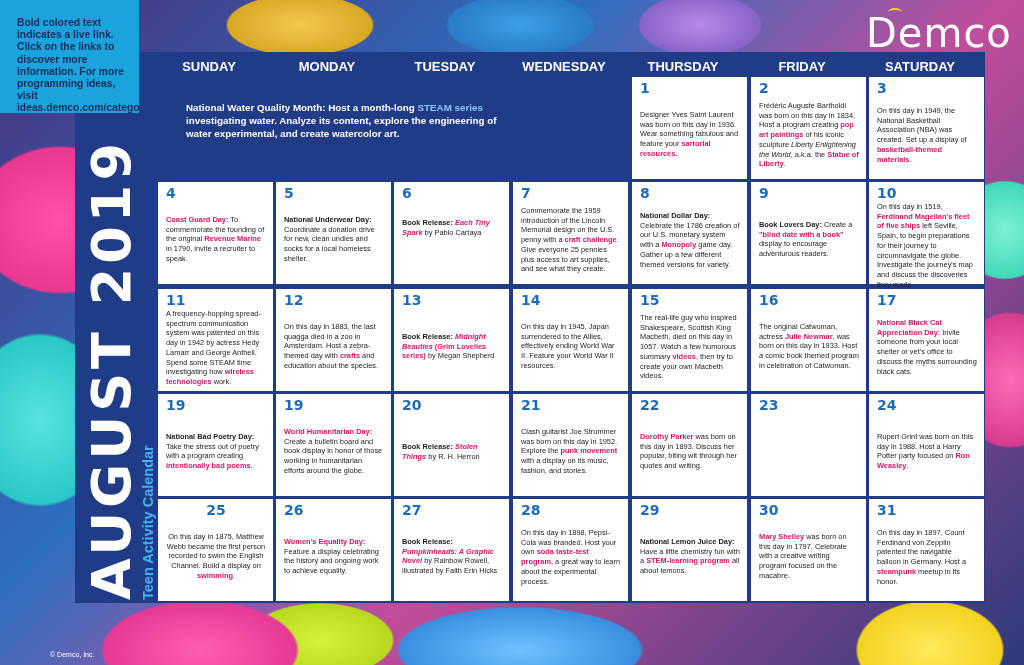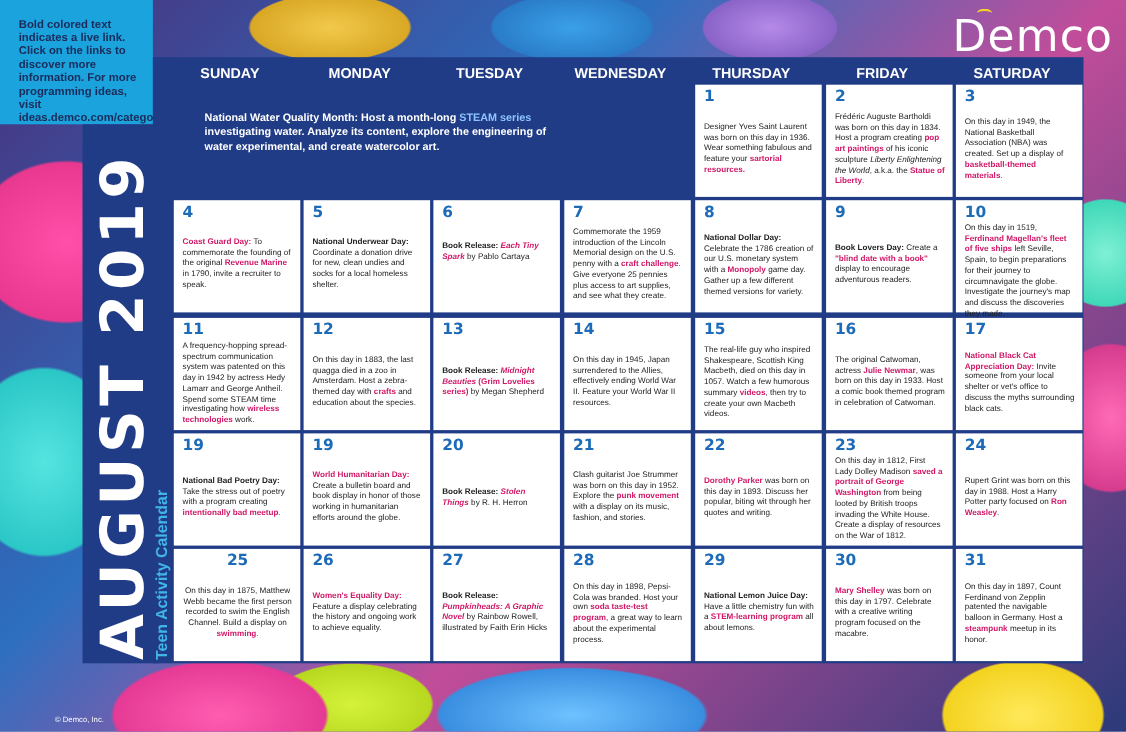--- a/index.html
+++ b/index.html
@@ -181,41 +181,40 @@
     <div class="cell" style="left: 751px; top: 289px;">
       <span class="num">16</span>
       <span class="body" style="margin-top: 15px;"><span>The original Catwoman, actress </span><span class="lk">Julie Newmar</span><span>, was born on this day in 1933. Host a comic book themed program in celebration of Catwoman.</span></span>
     </div>
     <div class="cell" style="left: 869px; top: 289px;">
       <span class="num">17</span>
       <span class="body" style="margin-top: 11px;"><span class="lk">National Black Cat Appreciation Day:</span><span> Invite someone from your local shelter or vet's office to discuss the myths surrounding black cats.</span></span>
     </div>
     <div class="cell" style="left: 158px; top: 394px;">
       <span class="num">19</span>
-      <span class="body" style="margin-top: 20px;"><b>National Bad Poetry Day:</b><span> Take the stress out of poetry with a program creating </span><span class="lk">intentionally bad meetup</span><span>.</span></span>
+      <span class="body" style="margin-top: 20px;"><b>National Bad Poetry Day:</b><span> Take the stress out of poetry with a program creating </span><span class="lk">intentionally bad poems</span><span>.</span></span>
     </div>
     <div class="cell" style="left: 276px; top: 394px;">
       <span class="num">19</span>
       <span class="body" style="margin-top: 15px;"><span class="lk">World Humanitarian Day:</span><span> Create a bulletin board and book display in honor of those working in humanitarian efforts around the globe.</span></span>
     </div>
     <div class="cell" style="left: 394px; top: 394px;">
       <span class="num">20</span>
       <span class="body" style="margin-top: 30px;"><b>Book Release: </b><span class="lk" style="font-style: italic;">Stolen Things</span><span> by R. H. Herron</span></span>
     </div>
     <div class="cell" style="left: 513px; top: 394px;">
       <span class="num">21</span>
       <span class="body" style="margin-top: 15px;"><span>Clash guitarist Joe Strummer was born on this day in 1952. Explore the </span><span class="lk">punk movement</span><span> with a display on its music, fashion, and stories.</span></span>
     </div>
     <div class="cell" style="left: 632px; top: 394px;">
       <span class="num">22</span>
       <span class="body" style="margin-top: 20px;"><span class="lk">Dorothy Parker</span><span> was born on this day in 1893. Discuss her popular, biting wit through her quotes and writing.</span></span>
     </div>
     <div class="cell" style="left: 751px; top: 394px;">
       <span class="num">23</span>
-      <span class="body" style="margin-top: 2px;"><span>On this day in 1812, First Lady Dolley Madison </span><span class="lk">saved a portrait of George Washington</span><span> from being looted by British troops invading the White House. Create a display of resources on the War of 1812.</span></span>
     </div>
     <div class="cell" style="left: 869px; top: 394px;">
       <span class="num">24</span>
       <span class="body" style="margin-top: 20px;"><span>Rupert Grint was born on this day in 1988. Host a Harry Potter party focused on </span><span class="lk">Ron Weasley</span><span>.</span></span>
     </div>
     <div class="cell" style="left: 158px; top: 499px; text-align: center;">
       <span class="num">25</span>
       <span class="body" style="margin-top: 15px;"><span>On this day in 1875, Matthew Webb became the first person recorded to swim the English Channel. Build a display on </span><span class="lk">swimming</span><span>.</span></span>
     </div>
     <div class="cell" style="left: 276px; top: 499px;">

